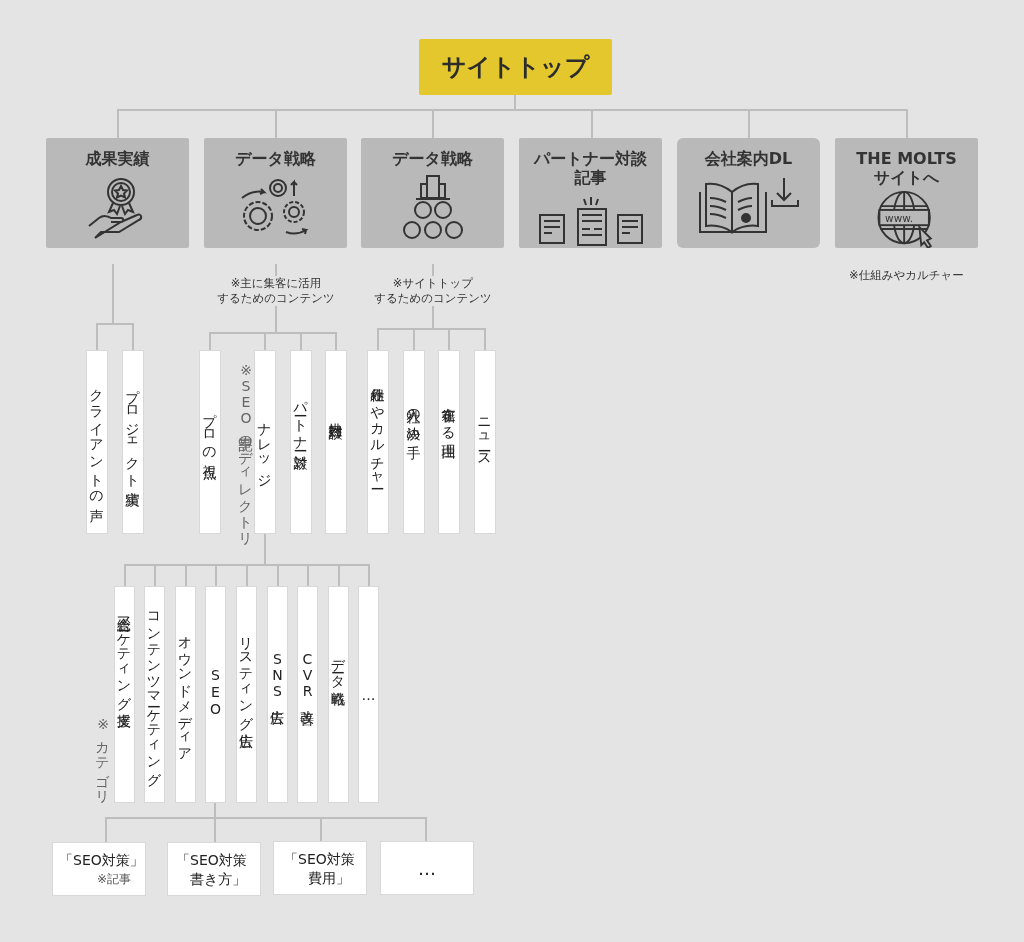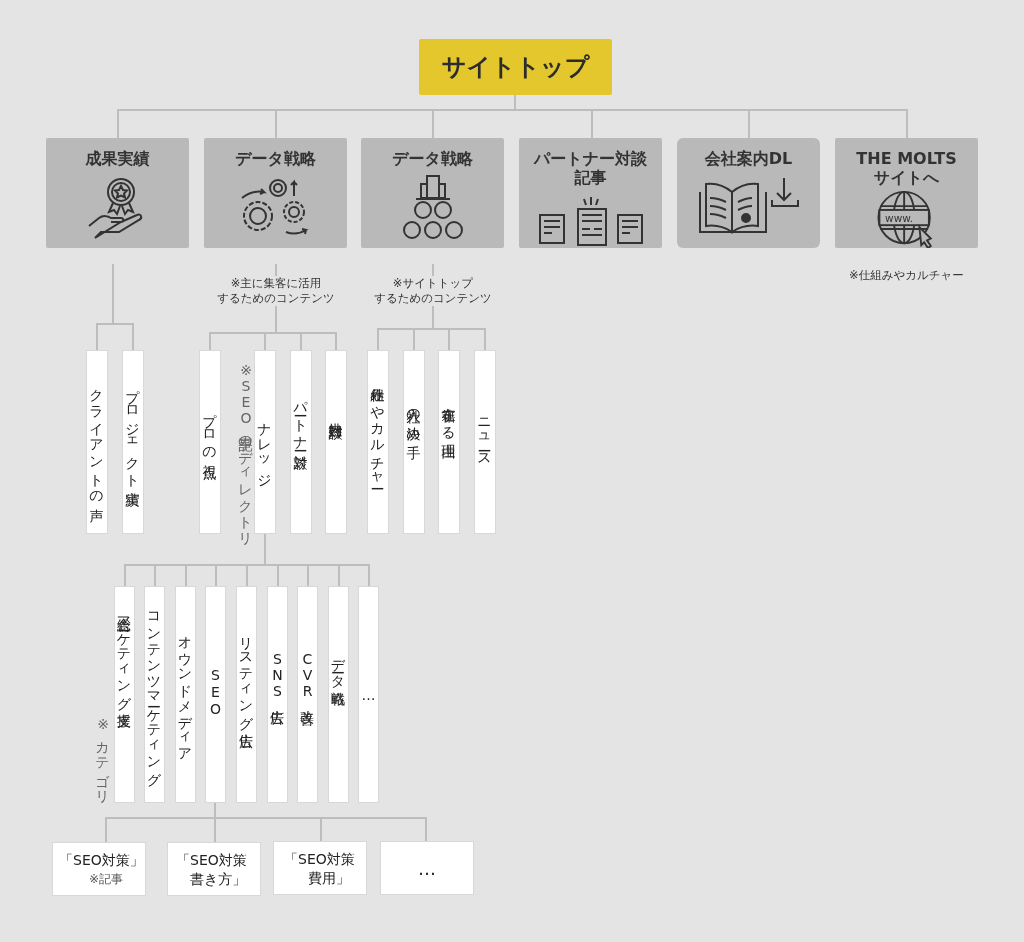--- a/index.html
+++ b/index.html
@@ -206,21 +206,21 @@
 
 <div class="ln" style="left:214px;top:803px;width:2px;height:15px;"></div>
 <div class="ln" style="left:105px;top:817px;width:322px;height:2px;"></div>
 <div class="ln" style="left:105px;top:817px;width:2px;height:26px;"></div>
 <div class="ln" style="left:214px;top:817px;width:2px;height:26px;"></div>
 <div class="ln" style="left:320px;top:817px;width:2px;height:24px;"></div>
 <div class="ln" style="left:425px;top:817px;width:2px;height:24px;"></div>
 
 <div class="leaf" style="left:52px;top:842px;width:94px;height:54px;padding:8px 0 0 6px;">
   <div>「SEO対策」</div>
-  <div style="font-size:12px;color:#555;text-align:right;padding-right:22px;">※記事</div>
+  <div style="font-size:12px;color:#555;text-align:right;padding-right:14px;">※記事</div>
 </div>
 <div class="leaf" style="left:167px;top:842px;width:94px;height:54px;padding:8px 0 0 8px;">
   <div>「SEO対策</div>
   <div style="padding-left:14px;">書き方」</div>
 </div>
 <div class="leaf" style="left:273px;top:841px;width:94px;height:54px;padding:8px 0 0 10px;">
   <div>「SEO対策</div>
   <div style="padding-left:24px;">費用」</div>
 </div>
 <div class="leaf" style="left:380px;top:841px;width:94px;height:54px;display:flex;align-items:center;justify-content:center;font-size:18px;">

